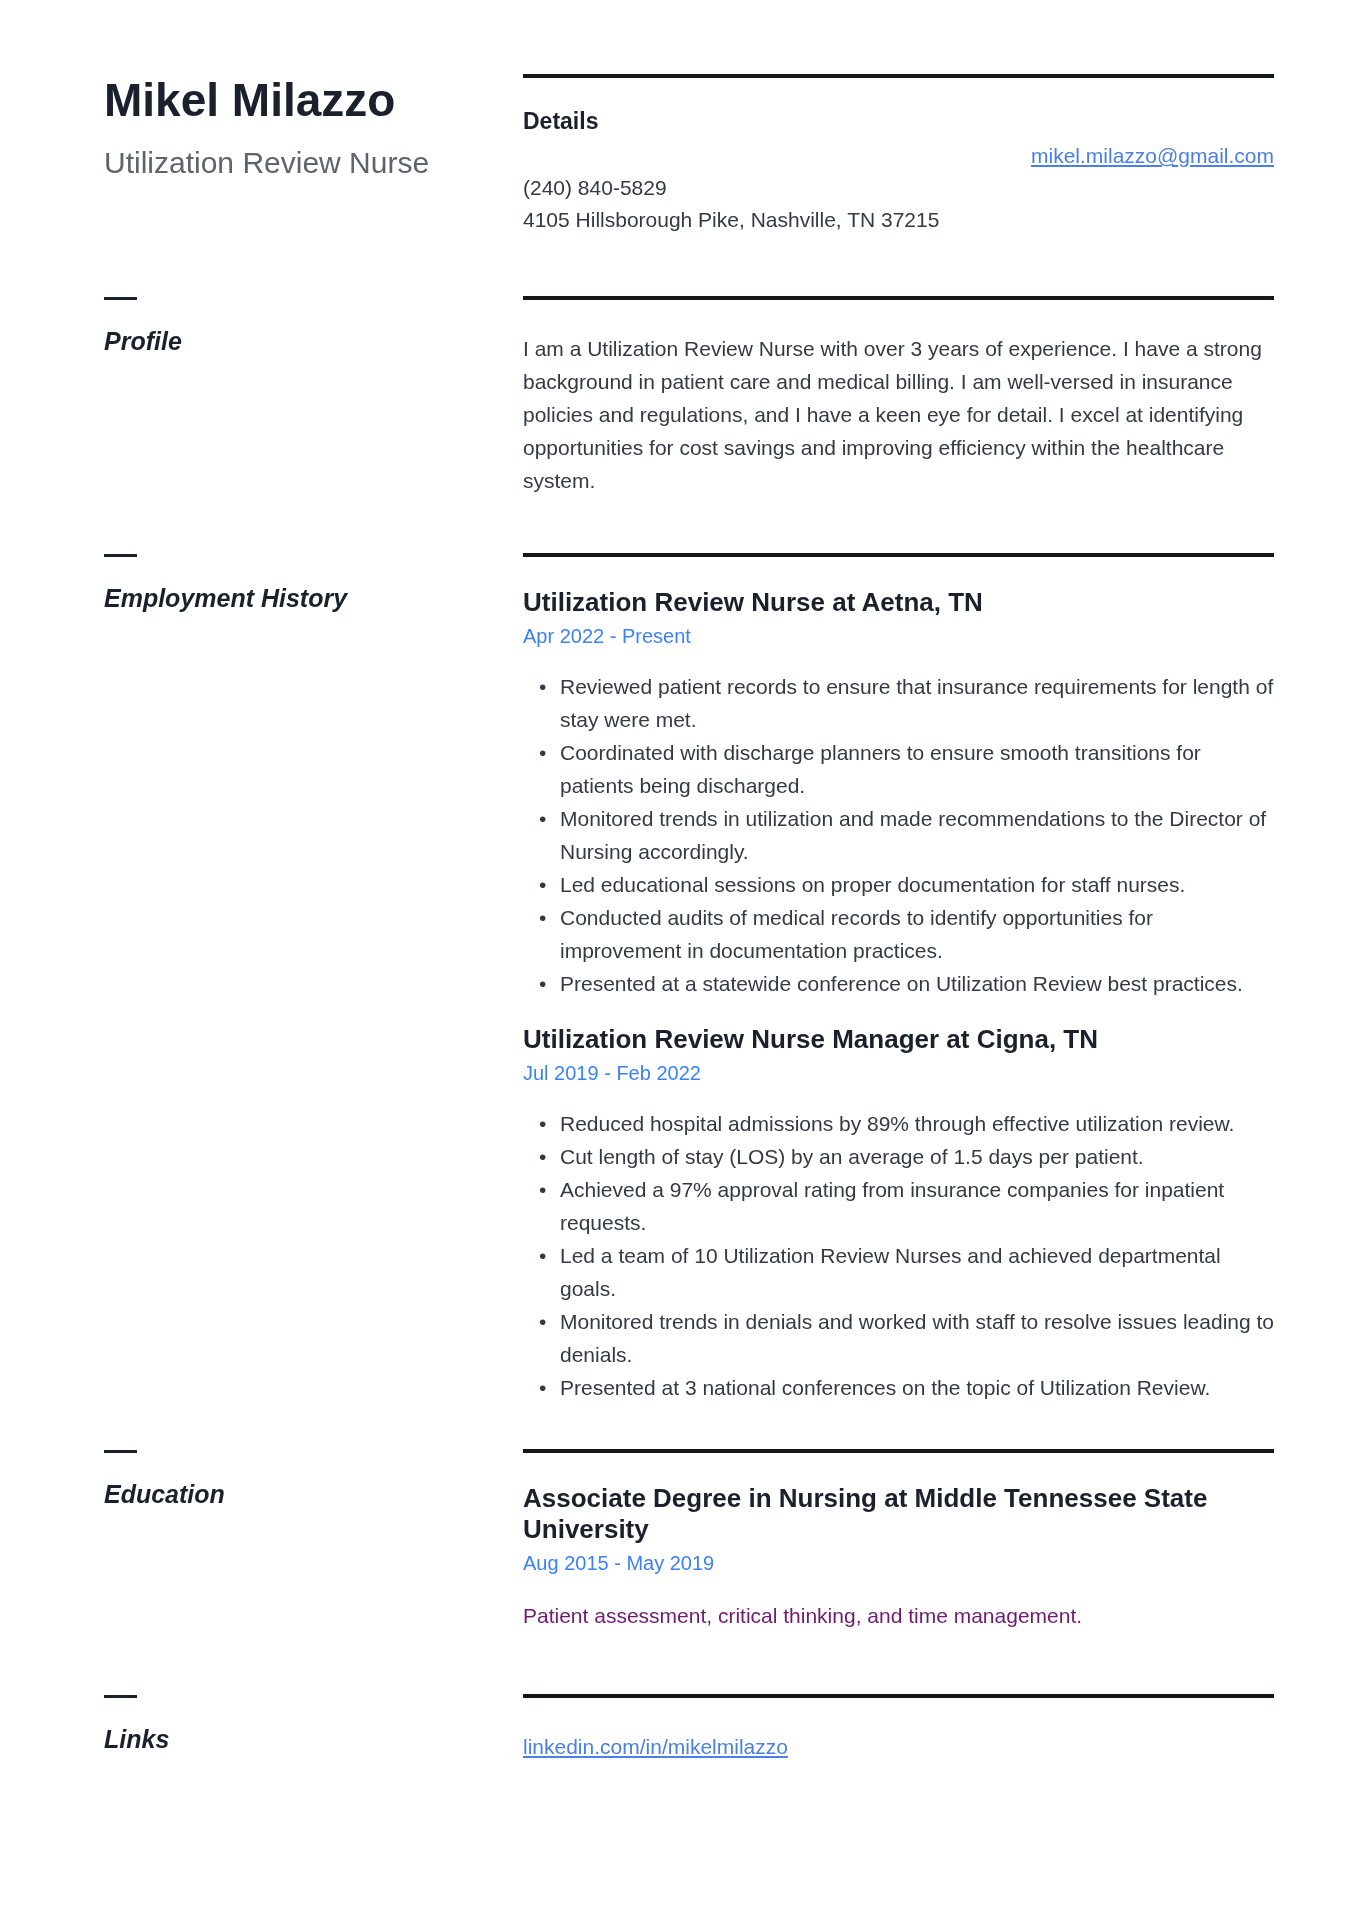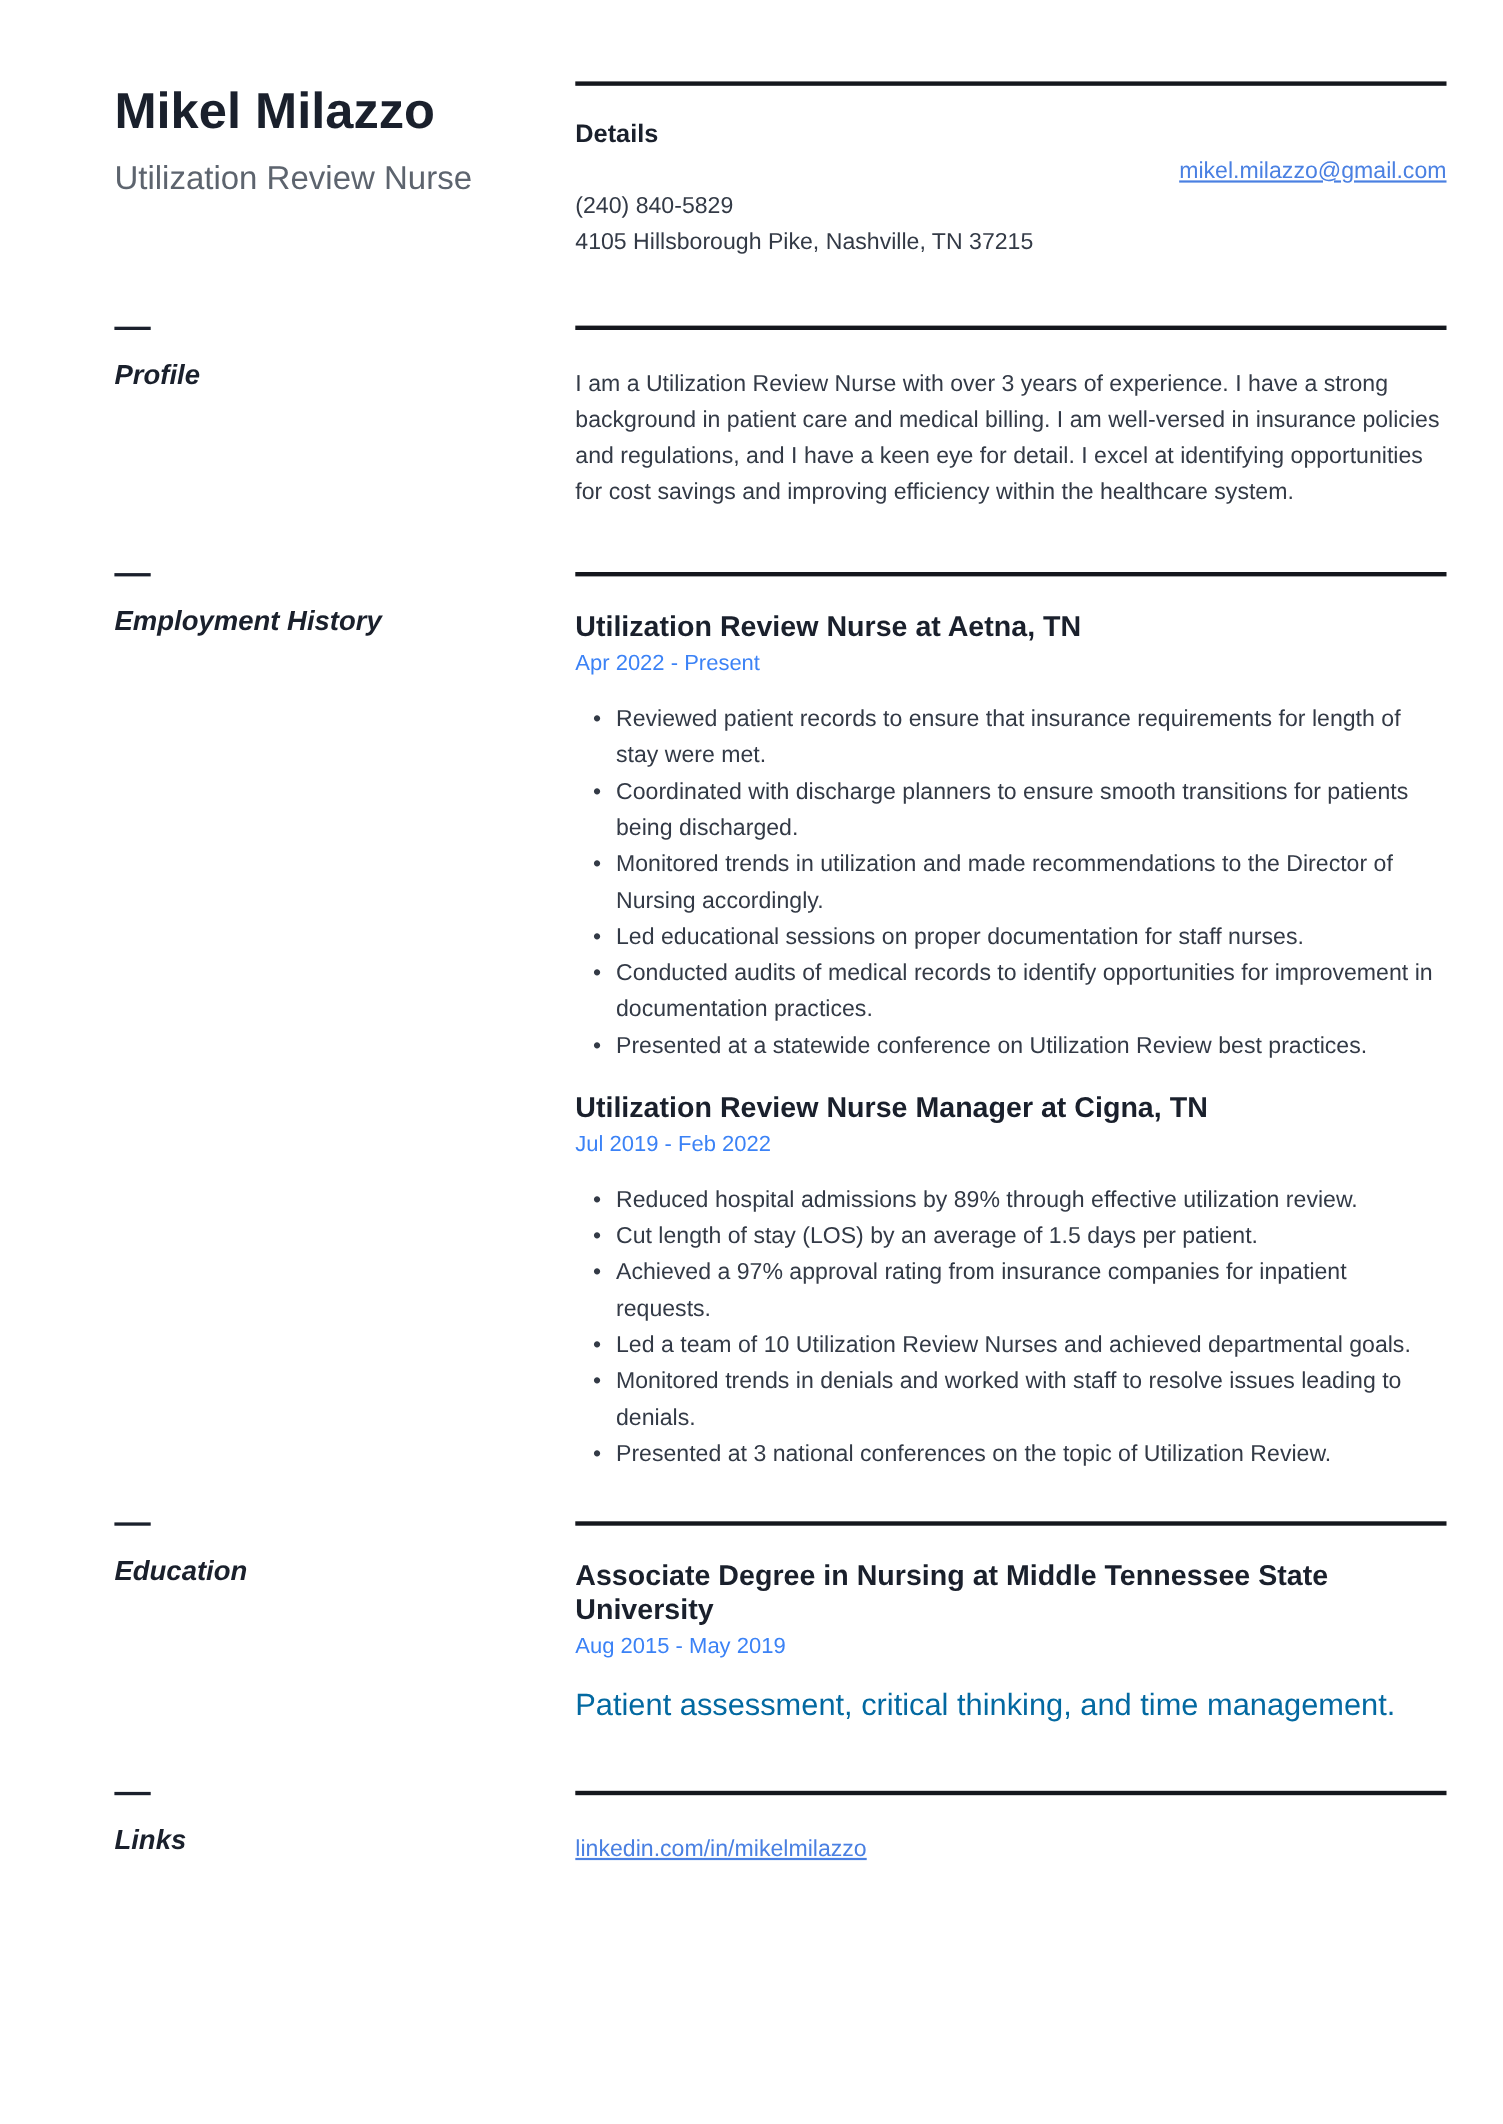--- a/index.html
+++ b/index.html
@@ -11,21 +11,21 @@
     width: 1366px;
     height: 1931px;
     font-family: "Liberation Sans", sans-serif;
     color: #333a46;
     -webkit-font-smoothing: antialiased;
   }
   .page {
     box-sizing: border-box;
     width: 1366px;
     height: 1634px;
-    padding: 74px 51px 0 104px;
+    padding: 74px 92px 0 104px;
     background: #ffffff;
   }
   .row {
     display: grid;
     grid-template-columns: 419px 1fr;
     align-items: start;
   }
   .sec-profile    { margin-top: 60px; }
   .sec-employment { margin-top: 56px; }
   .sec-education  { margin-top: 45px; }
@@ -118,23 +118,23 @@
   ul.bullets li::before {
     content: "\2022";
     position: absolute;
     left: 16px;
     top: 0;
     color: #333a46;
   }
   .edu-block { margin-top: 30px; }
   .edu-desc {
     margin: 24px 0 0 0;
-    font-size: 28px;
+    font-size: 21px;
     line-height: 33px;
-    color: #0369a1;
+    color: #701a75;
   }
   .links-line {
     margin-top: 33px;
     font-size: 21px;
     line-height: 32px;
   }
 </style>
 </head>
 <body>
 

